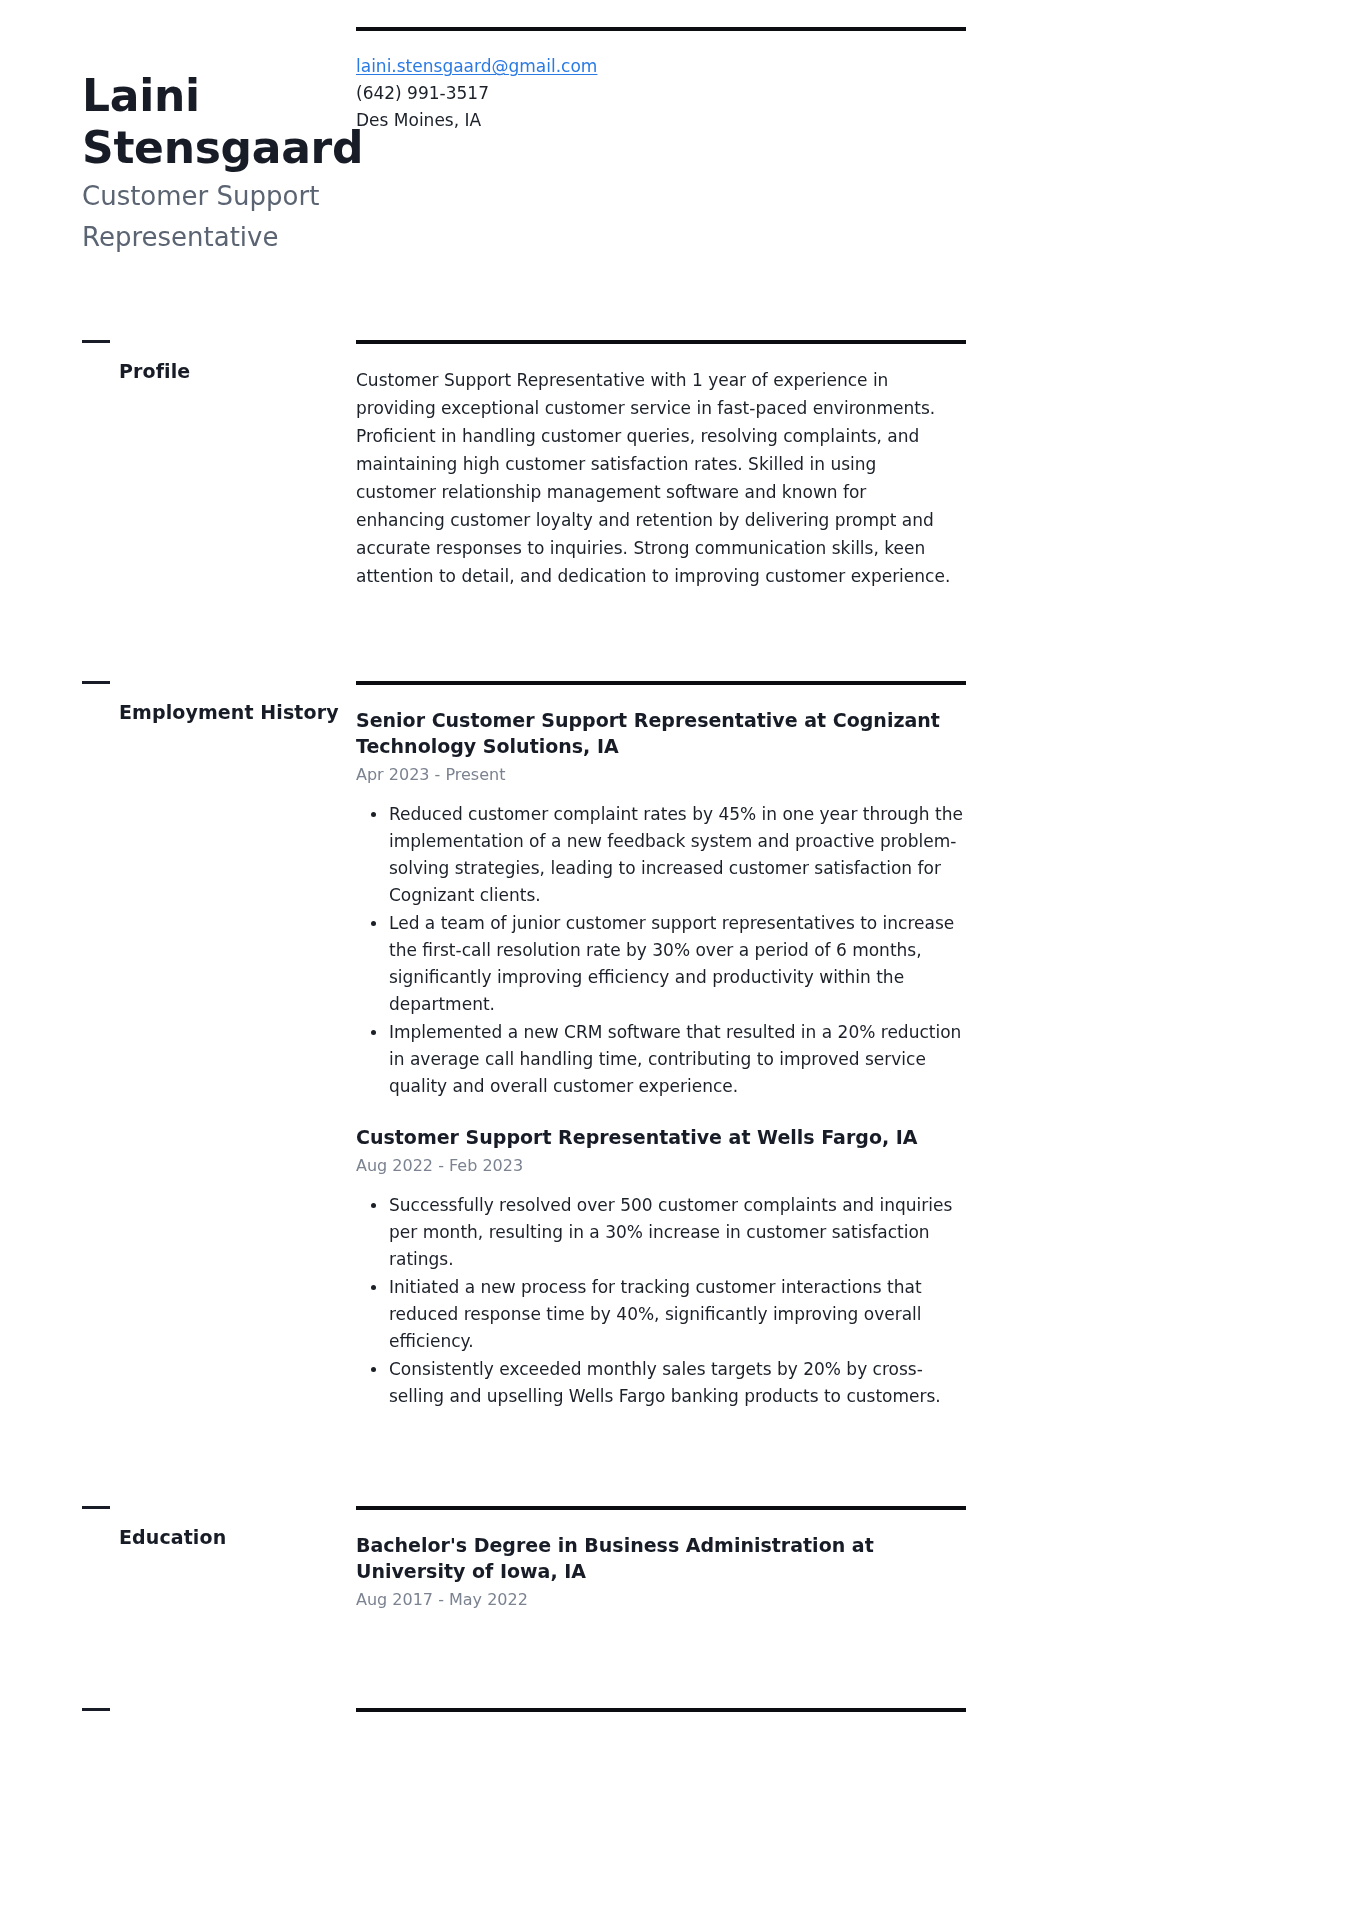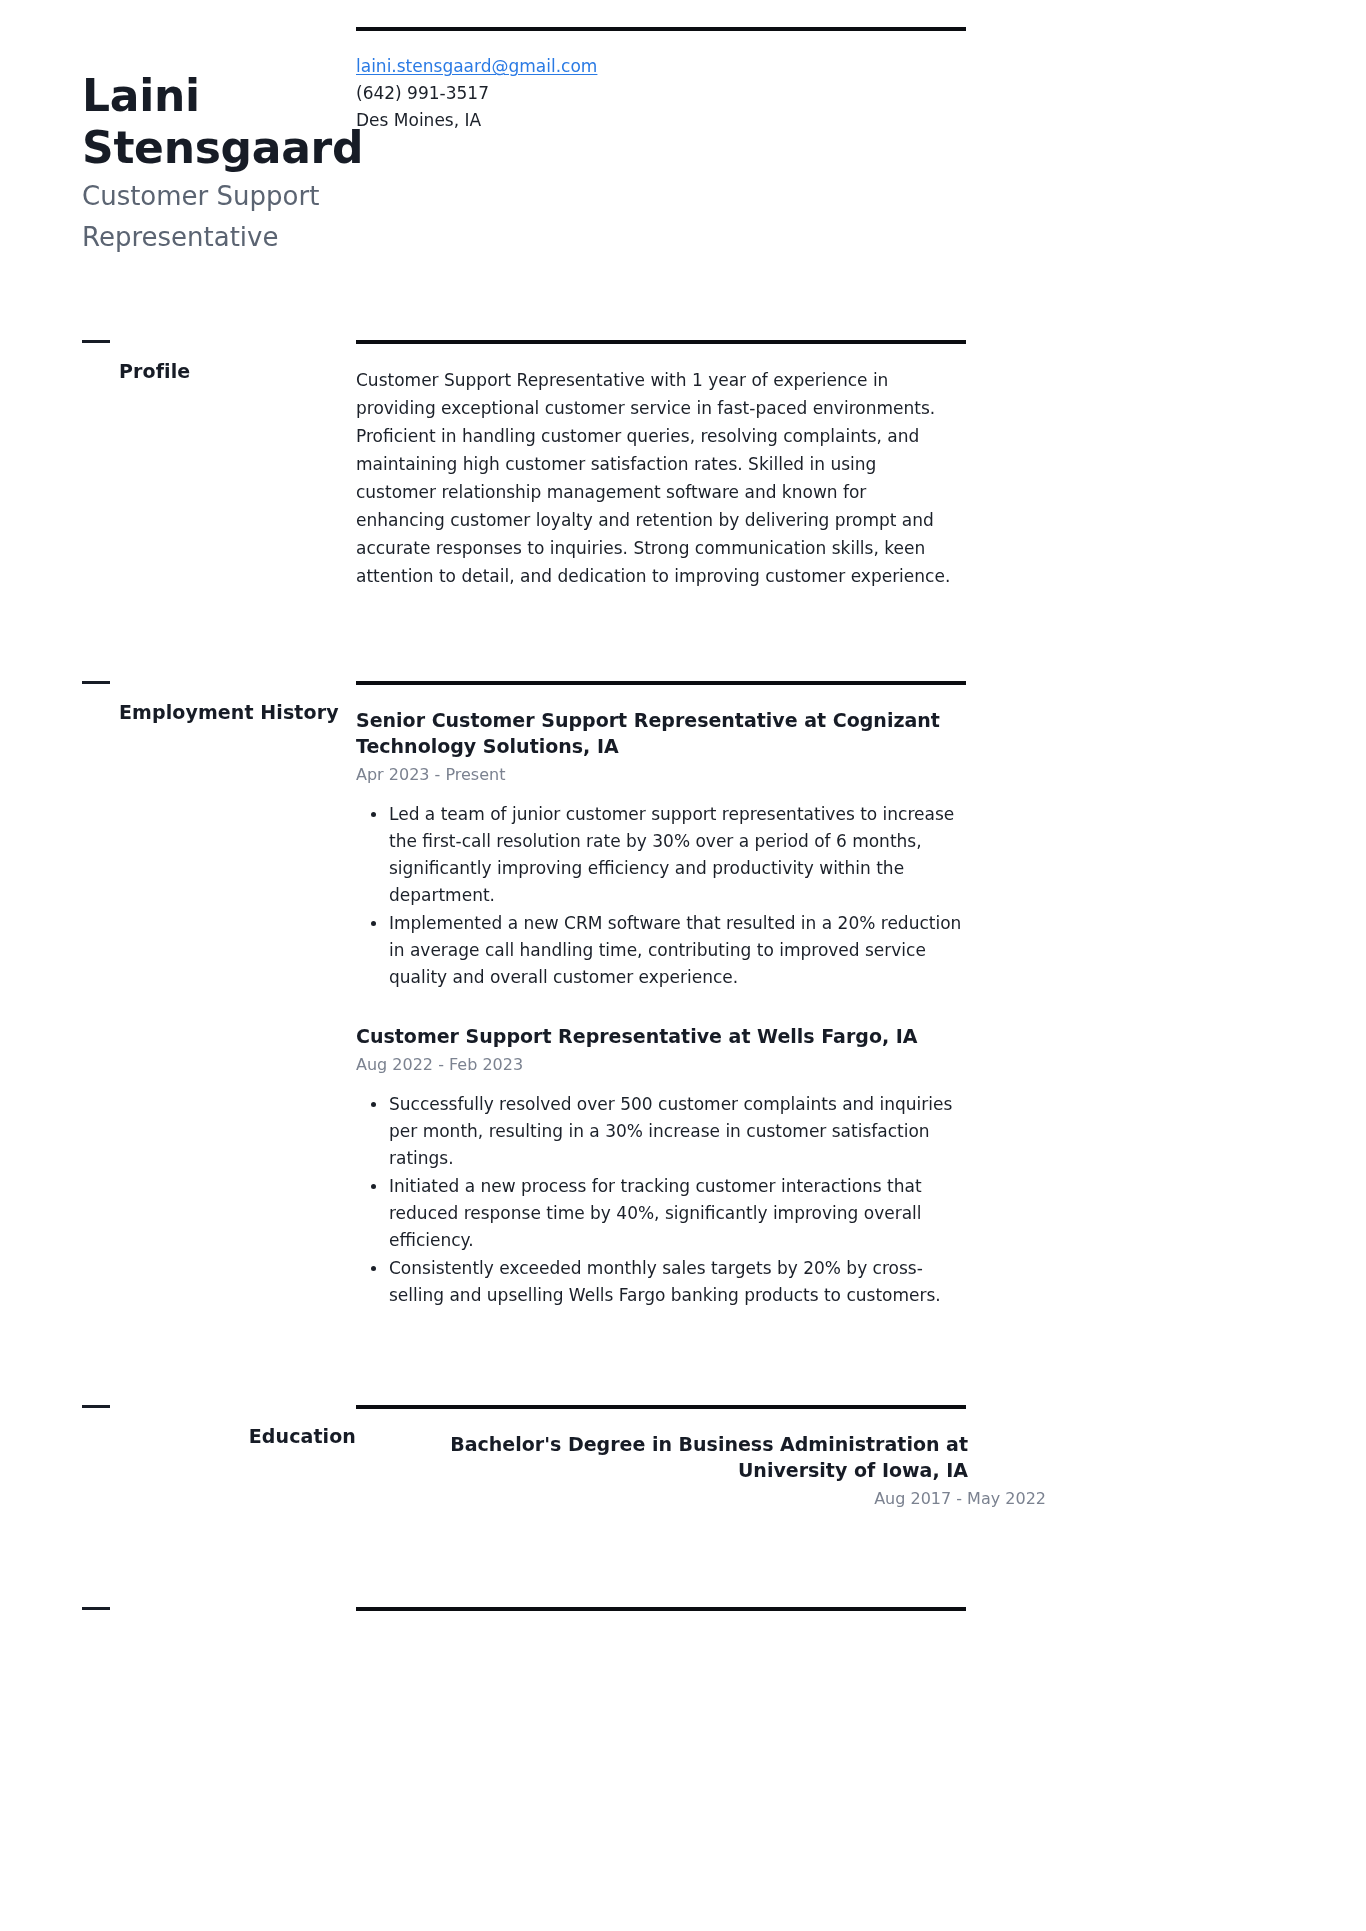--- a/index.html
+++ b/index.html
@@ -151,24 +151,24 @@
     text-decoration: underline;
     text-underline-offset: 2px;
     display: inline-block;
     cursor: pointer;
   }
 
   
   .sec-details { margin-top: 19px; }
   .sec-profile { margin-top: 82px; }
   .sec-employment { margin-top: 91px; }
-  .sec-education { margin-top: 95px; text-align: right; }
+  .sec-education { margin-top: 95px; }
   .sec-next { margin-top: 95px; }
 
-  .entry + .entry { margin-top: 32px; }
+  .entry + .entry { margin-top: 24px; }
   .edu-body { margin-top: 20px; }
 </style>
 </head>
 <body>
 
 <div class="page">
 
   <div class="row">
     <div class="label-col">
       <div class="header" style="padding-left:0;">
@@ -200,20 +200,21 @@
       <div class="dash"></div>
       <div class="section-label">Employment History</div>
     </div>
     <div class="content-col">
       <div class="rule"></div>
 
       <div class="entry">
         <div class="block-heading">Senior Customer Support Representative at Cognizant Technology Solutions, IA</div>
         <div class="date-range">Apr 2023 - Present</div>
         <ul class="bullets">
+          <li>Reduced customer complaint rates by 45% in one year through the implementation of a new feedback system and proactive problem-solving strategies, leading to increased customer satisfaction for Cognizant clients.</li>
           <li>Led a team of junior customer support representatives to increase the first-call resolution rate by 30% over a period of 6 months, significantly improving efficiency and productivity within the department.</li>
           <li>Implemented a new CRM software that resulted in a 20% reduction in average call handling time, contributing to improved service quality and overall customer experience.</li>
         </ul>
       </div>
 
       <div class="entry">
         <div class="block-heading">Customer Support Representative at Wells Fargo, IA</div>
         <div class="date-range">Aug 2022 - Feb 2023</div>
         <ul class="bullets">
           <li>Successfully resolved over 500 customer complaints and inquiries per month, resulting in a 30% increase in customer satisfaction ratings.</li>

